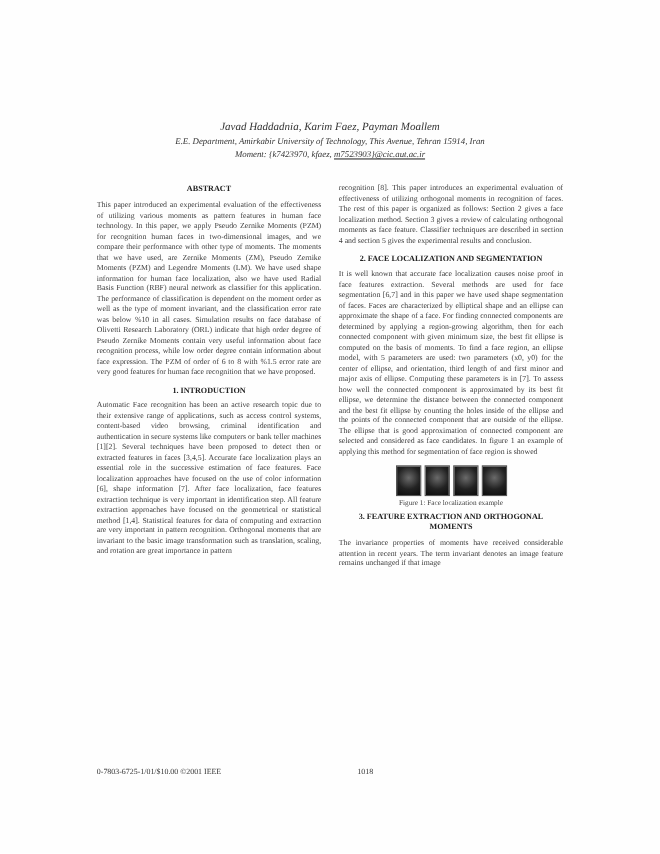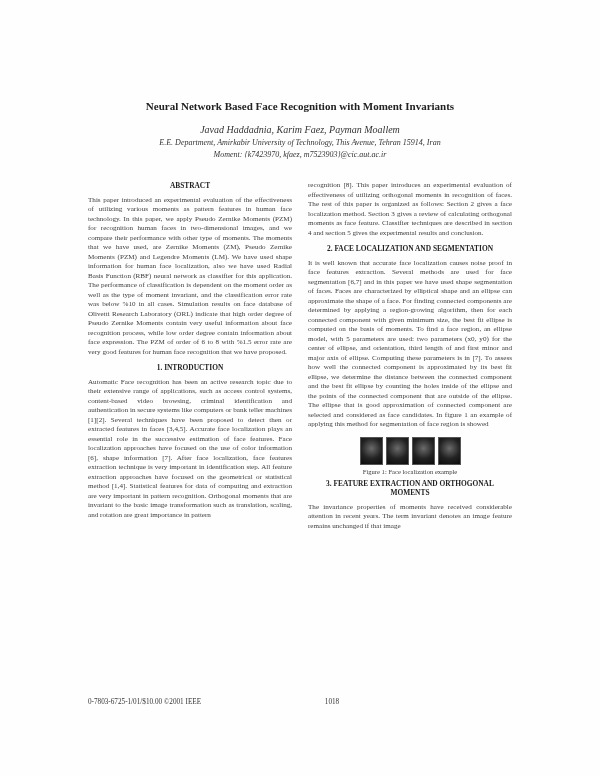--- a/index.html
+++ b/index.html
@@ -5,21 +5,21 @@
   html,body{margin:0;padding:0;background:#ffffff;}
   .page{
     position:relative;width:600px;height:776px;background:#fefefe;
     font-family:"Liberation Serif", serif;color:#3a3a3a;overflow:hidden;
   }
   .content{position:absolute;left:88px;top:100px;width:424px;}
   .title{text-align:center;font-weight:bold;font-size:11px;color:#222;line-height:1.25;}
   .authors{text-align:center;font-style:italic;font-size:10px;margin-top:10px;color:#333;}
   .affiliation{text-align:center;font-style:italic;font-size:8px;margin-top:3px;color:#333;line-height:1.3;}
   .email-line{text-align:center;font-style:italic;font-size:8px;margin-top:2px;color:#333;}
-  .email-link{}
+  .email-link{text-decoration:underline;}
   .columns{display:flex;gap:16px;margin-top:22px;height:500px;overflow:hidden;}
   .col{width:204px;text-align:justify;font-size:7.1px;line-height:1.34;color:#3d3d3d;}
   .sec-heading{text-align:center;font-weight:bold;font-size:7.4px;color:#222;margin:0 0 5px 0;line-height:1.3;}
   .sec-heading.mt{margin-top:0;}
   .para{margin:0 0 6px 0;text-indent:0;}
   .figure{margin:7px 0 2px 0;text-align:center;}
   .thumb-row{display:flex;justify-content:center;gap:3px;}
   .thumb{
     width:21px;height:26px;border:1px solid #555;
     background:radial-gradient(circle at 50% 40%, #6a6a6a 0%, #222 55%, #0c0c0c 100%);
@@ -28,21 +28,20 @@
   .footer{position:absolute;left:88px;top:698px;width:424px;font-size:7.2px;color:#333;}
   .footer-left{position:absolute;left:0;top:0;}
   .footer-page{position:absolute;left:0;width:100%;text-align:center;top:0;padding-left:32px;}
 </style>
 </head>
 <body>
 
 <div class="page">
   <div class="content">
 
-    <div class="title">Neural Network Based Face Recognition with Moment Invariants</div>
     <div class="authors">Javad Haddadnia, Karim Faez, Payman Moallem</div>
     <div class="affiliation">E.E. Department, Amirkabir University of Technology, This Avenue, Tehran 15914, Iran</div>
     <div class="email-line">
       <span>Moment: {k7423970, kfaez, </span><span class="email-link">m7523903}@cic.aut.ac.ir</span>
     </div>
 
     <div class="columns">
 
       <div class="col">
         <div class="sec-heading">ABSTRACT</div>

